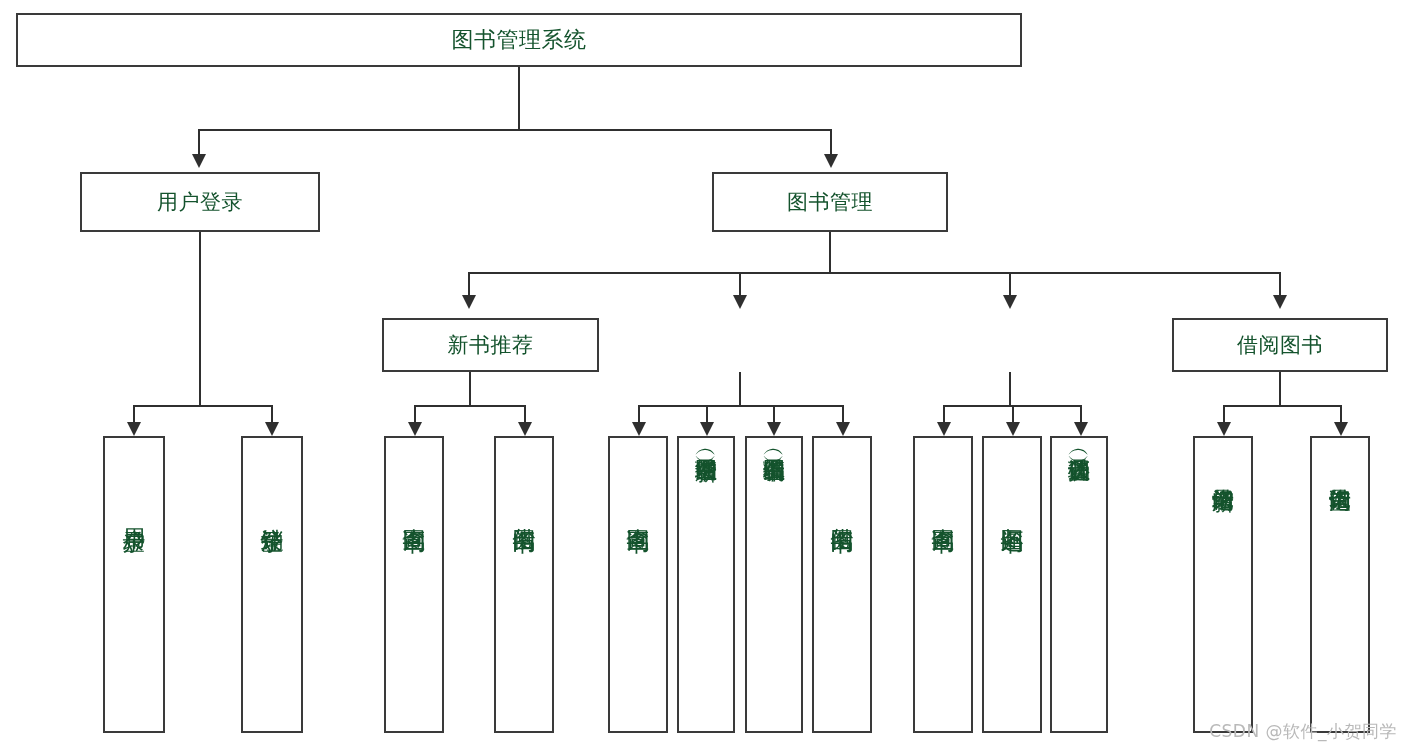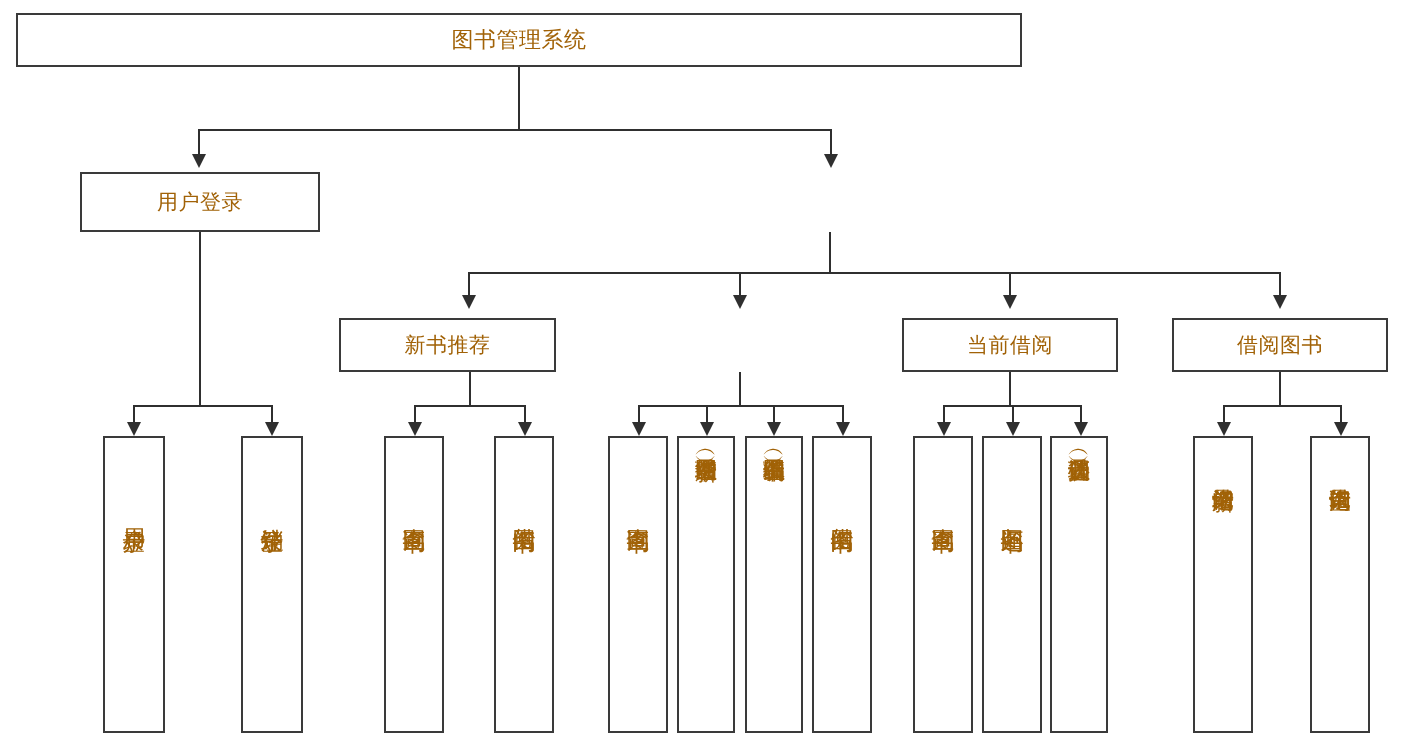--- a/index.html
+++ b/index.html
@@ -25,21 +25,21 @@
     background: #ffffff;
     display: flex;
     align-items: center;
     justify-content: center;
     color: #222222;
   }
   .node .lbl {
     display: block;
     text-align: center;
     line-height: 1.25;
-    color: #a16207;
+    color: #14532d;
     white-space: nowrap;
   }
   
   .node.h .lbl {
     font-size: 21px;
     letter-spacing: 0.5px;
   }
   .node.root .lbl {
     font-size: 22px;
   }
@@ -103,44 +103,44 @@
 
   <div class="ln vln" style="left:198px; top:129px; height:26px;"></div>
   <div class="arrow" style="left:192px; top:154px;"></div>
   <div class="ln vln" style="left:830px; top:129px; height:26px;"></div>
   <div class="arrow" style="left:824px; top:154px;"></div>
 
   <div class="node h" style="left:80px; top:172px; width:240px; height:60px;">
     <span class="lbl">用户登录</span>
   </div>
 
+  <div class="node h" style="left:712px; top:172px; width:236px; height:60px;">
+    <span class="lbl">图书管理</span>
+  </div>
 
   <div class="ln vln" style="left:199px; top:232px; height:173px;"></div>
   <div class="ln hln" style="left:133px; top:405px; width:138px;"></div>
   <div class="ln vln" style="left:133px; top:405px; height:18px;"></div>
   <div class="arrow" style="left:127px; top:422px;"></div>
   <div class="ln vln" style="left:271px; top:405px; height:18px;"></div>
   <div class="arrow" style="left:265px; top:422px;"></div>
 
   <div class="ln vln" style="left:829px; top:232px; height:40px;"></div>
   <div class="ln hln" style="left:468px; top:272px; width:812px;"></div>
   <div class="ln vln" style="left:468px; top:272px; height:24px;"></div>
   <div class="arrow" style="left:462px; top:295px;"></div>
   <div class="ln vln" style="left:739px; top:272px; height:24px;"></div>
   <div class="arrow" style="left:733px; top:295px;"></div>
   <div class="ln vln" style="left:1009px; top:272px; height:24px;"></div>
   <div class="arrow" style="left:1003px; top:295px;"></div>
   <div class="ln vln" style="left:1279px; top:272px; height:24px;"></div>
   <div class="arrow" style="left:1273px; top:295px;"></div>
 
-  <div class="node h" style="left:339px; top:318px; width:217px; height:54px;">
+  <div class="node h" style="left:382px; top:318px; width:217px; height:54px;">
     <span class="lbl">新书推荐</span>
-  </div>
-  <div class="node h" style="left:902px; top:318px; width:216px; height:54px;">
-    <span class="lbl">当前借阅</span>
   </div>
   <div class="node h" style="left:1172px; top:318px; width:216px; height:54px;">
     <span class="lbl">借阅图书</span>
   </div>
 
   <div class="ln vln" style="left:469px; top:372px; height:33px;"></div>
   <div class="ln hln" style="left:414px; top:405px; width:110px;"></div>
   <div class="ln vln" style="left:414px; top:405px; height:18px;"></div>
   <div class="arrow" style="left:408px; top:422px;"></div>
   <div class="ln vln" style="left:524px; top:405px; height:18px;"></div>
@@ -210,14 +210,15 @@
     <span class="lbl">确认归还（管理员）</span>
   </div>
 
   <div class="node v tall" style="left:1193px; top:436px; width:60px; height:297px; padding-top:34px;">
     <span class="lbl">新增借阅记录</span>
   </div>
   <div class="node v tall" style="left:1310px; top:436px; width:60px; height:297px; padding-top:34px;">
     <span class="lbl">查询借阅记录</span>
   </div>
 
+  <div id="watermark">CSDN @软件_小贺同学</div>
 
 </div>
 
 </body></html>

